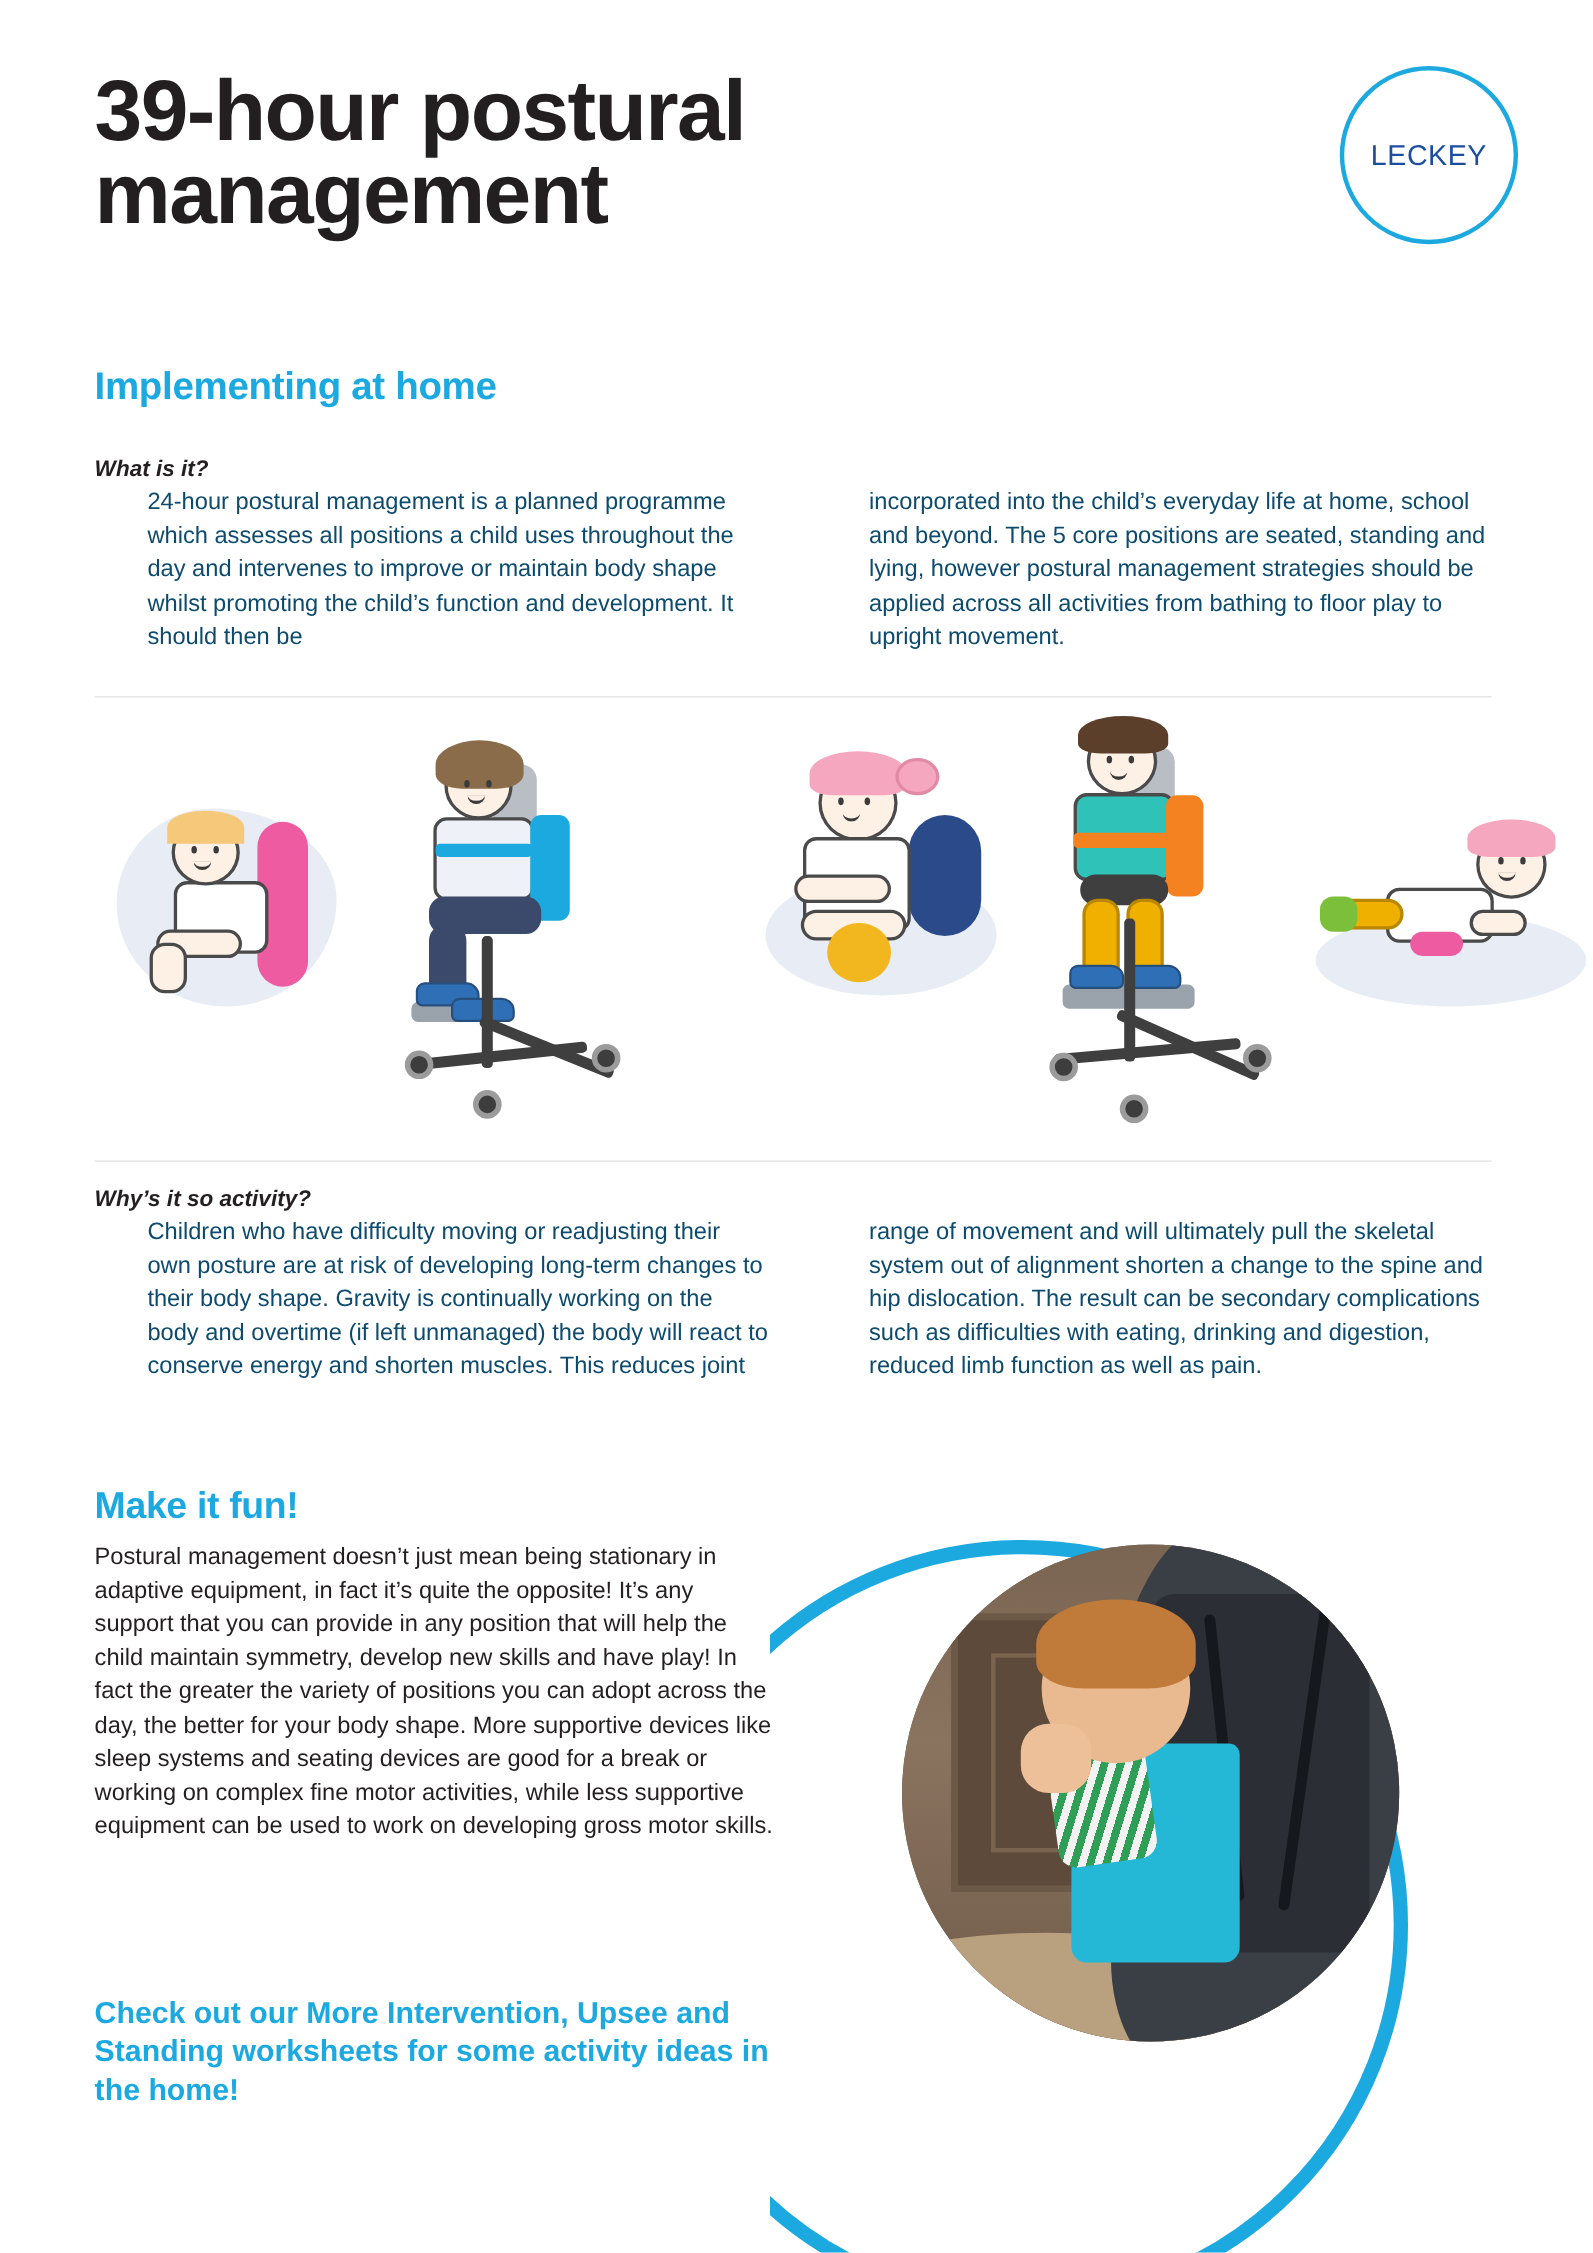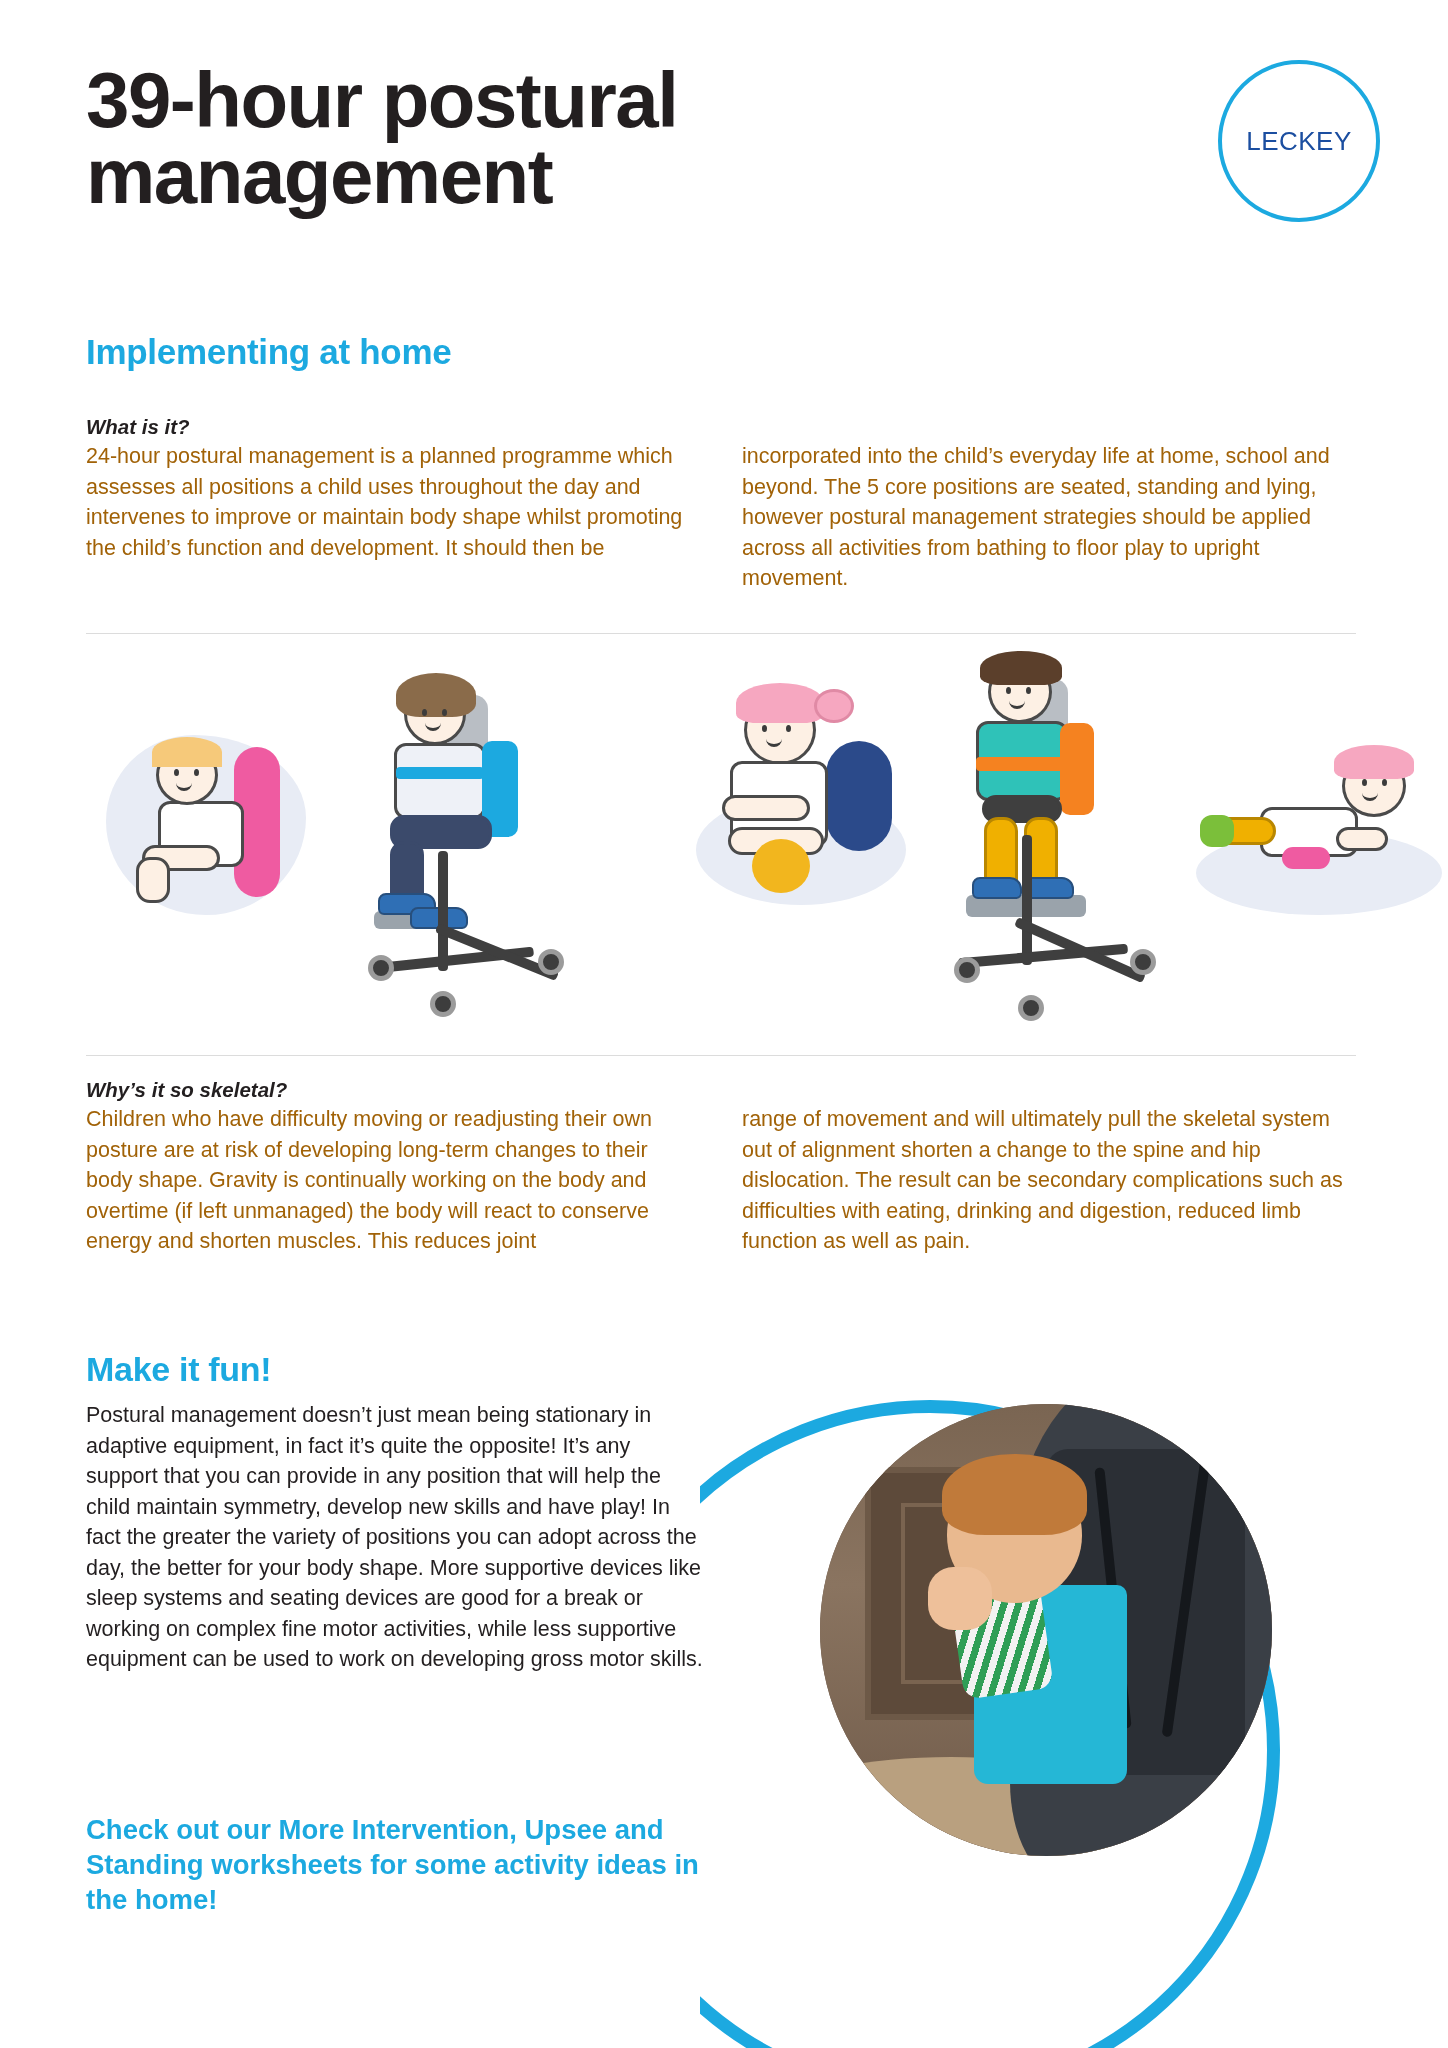--- a/index.html
+++ b/index.html
@@ -63,21 +63,22 @@
   .sec-head {
     font-size: 20.5px;
     font-weight: bold;
     color: #231f20;
     margin-bottom: 2px;
     font-style: italic;
   }
   .body-col {
     font-size: 21.5px;
     line-height: 1.42;
-    color: #a16207;
+    color: #0c4a6e;
+    margin-left: 48px;
   }
 
   .what-wrap {
     position: absolute;
     left: 86px;
     top: 415px;
     width: 1270px;
     display: flex;
     gap: 42px;
   }
@@ -430,21 +431,21 @@
       <div class="pad" style="left:14px; top:80px; width:34px; height:32px; background:#7bbf3a; border-radius:12px;"></div>
       <div class="limb" style="left:150px; top:92px; width:52px; height:24px;"></div>
       <div class="pad" style="left:96px; top:112px; width:48px; height:22px; background:#ef5ba1; border-radius:12px;"></div>
     </div>
   </div>
 
   <div class="rule rule-2"></div>
 
   <div class="why-wrap">
     <div class="col">
-      <div class="sec-head">Why’s it so skeletal?</div>
+      <div class="sec-head">Why’s it so activity?</div>
       <div class="body-col">Children who have difficulty moving or readjusting their own posture are at risk of developing long-term changes to their body shape. Gravity is continually working on the body and overtime (if left unmanaged) the body will react to conserve energy and shorten muscles. This reduces joint</div>
     </div>
     <div class="col">
       <div class="sec-head" style="visibility:hidden">&nbsp;</div>
       <div class="body-col">range of movement and will ultimately pull the skeletal system out of alignment shorten a change to the spine and hip dislocation.  The result can be secondary complications such as difficulties with eating, drinking and digestion, reduced limb function as well as pain.</div>
     </div>
   </div>
 
   <div class="fun-head">Make it fun!</div>
   <div class="fun-body">Postural management doesn’t just mean being stationary in adaptive equipment, in fact it’s quite the opposite! It’s any support that you can provide in any position that will help the child maintain symmetry, develop new skills and have play! In fact the greater the variety of positions you can adopt across the day, the better for your body shape. More supportive devices like sleep systems and seating devices are good for a break or working on complex fine motor activities, while less supportive equipment can be used to work on developing gross motor skills.</div>

